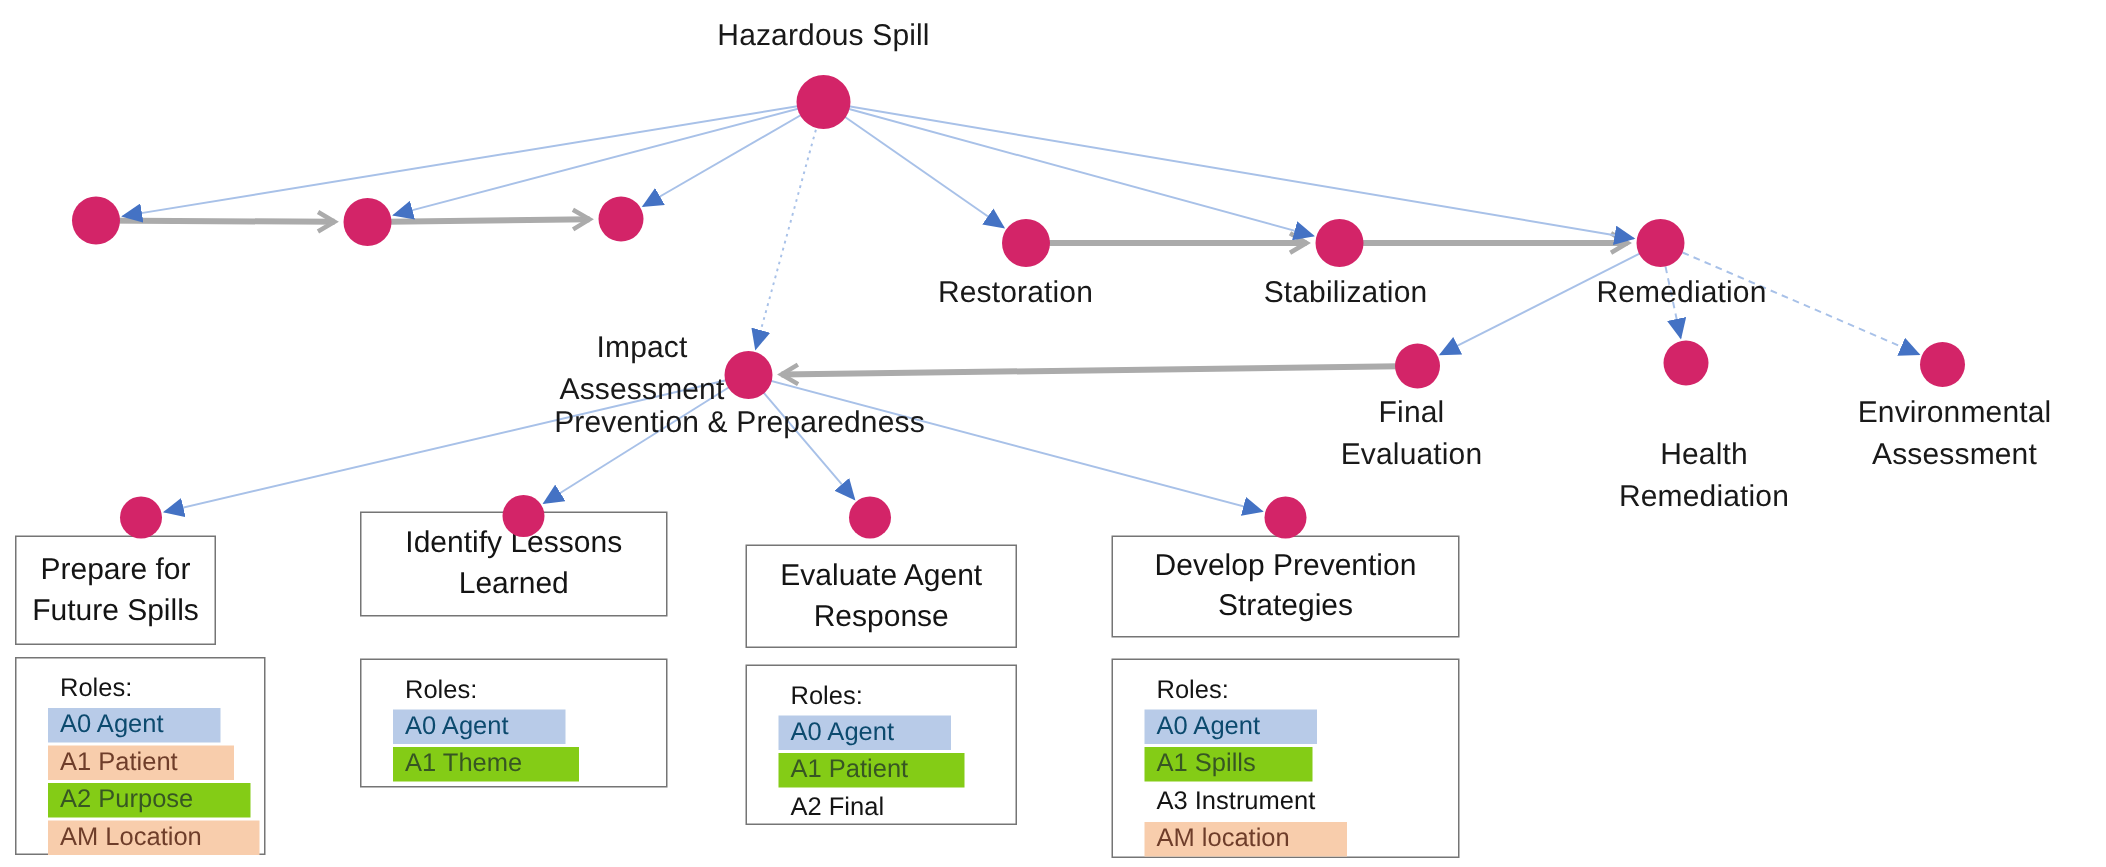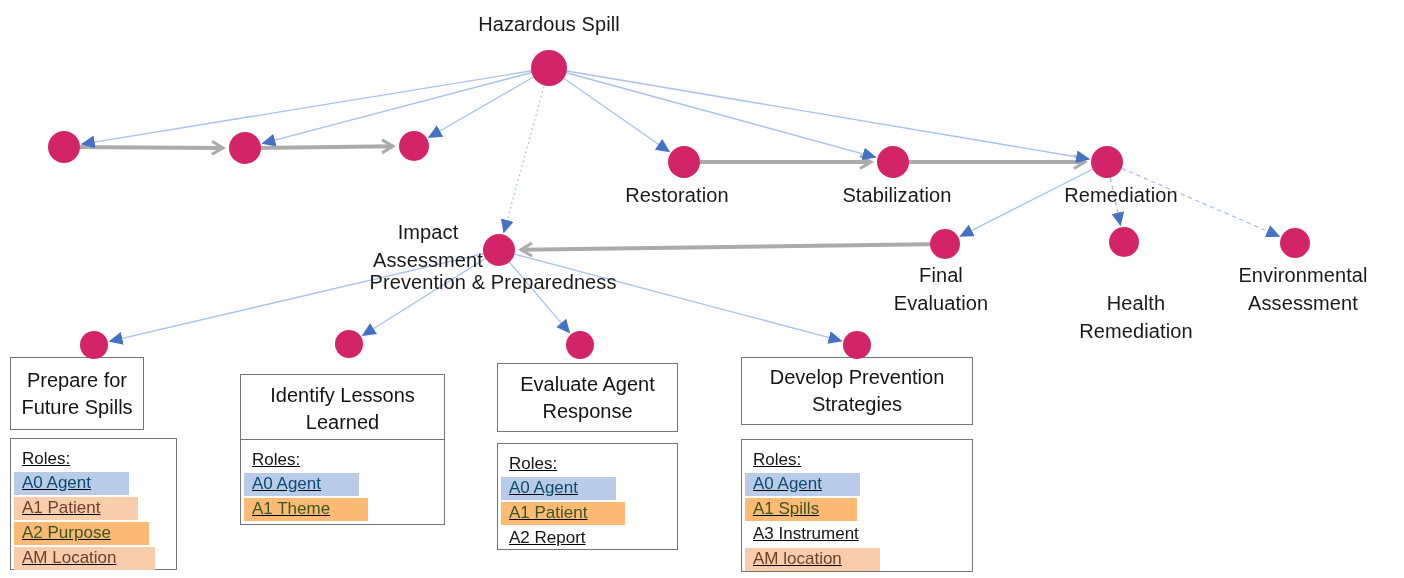--- a/index.html
+++ b/index.html
@@ -40,51 +40,50 @@
     font-size: 20px;
     line-height: 27px;
     color: #141414;
     white-space: pre-line;
   }
   .role-box {
     position: absolute;
     box-sizing: border-box;
     border: 1.6px solid #757575;
     background: #ffffff;
-    padding: 9px 4px 4px 3px;
+    padding: 9px 4px 4px 21px;
     font-size: 17px;
-    text-decoration: underline;
   }
   .roles-title {
     margin: 0 0 3px 8px;
     color: #141414;
     line-height: 21px;
   }
   .role-row {
     width: max-content;
     line-height: 22px;
     margin-bottom: 2px;
     padding: 0 38px 1px 8px;
     color: #141414;
   }
   .role-row.hl-none { padding-right: 2px; }
   .hl-blue   { background: #b8cbe8; color: #0c4a6e; }
-  .hl-green  { background: #fdba74; color: #375623; }
+  .hl-green  { background: #84cc16; color: #375623; }
   .hl-orange { background: #f8cdac; color: #6e3d2a; }
 </style>
 </head>
 <body>
 
 <div class="stage">
   <div class="boxes-layer">
       <div class="task-box" style="left: 10px; top: 357px; width: 134px; height: 73px;">
         <div class="task-title">Prepare for
 Future Spills</div>
       </div>
-      <div class="task-box" style="left: 240px; top: 374px; width: 205px; height: 70px;">
+      <div class="task-box" style="left: 240px; top: 341px; width: 205px; height: 70px;">
         <div class="task-title">Identify Lessons
 Learned</div>
       </div>
       <div class="task-box" style="left: 497px; top: 363px; width: 181px; height: 69px;">
         <div class="task-title">Evaluate Agent
 Response</div>
       </div>
       <div class="task-box" style="left: 741px; top: 357px; width: 232px; height: 68px;">
         <div class="task-title">Develop Prevention
 Strategies</div>
@@ -98,21 +97,21 @@
       </div>
       <div class="role-box" style="left: 240px; top: 439px; width: 205px; height: 86px;">
         <div class="roles-title">Roles:</div>
         <div class="role-row hl-blue">A0 Agent</div>
         <div class="role-row hl-green">A1 Theme</div>
       </div>
       <div class="role-box" style="left: 497px; top: 443px; width: 181px; height: 107px;">
         <div class="roles-title">Roles:</div>
         <div class="role-row hl-blue">A0 Agent</div>
         <div class="role-row hl-green">A1 Patient</div>
-        <div class="role-row hl-none">A2 Report</div>
+        <div class="role-row hl-none">A2 Final</div>
       </div>
       <div class="role-box" style="left: 741px; top: 439px; width: 232px; height: 133px;">
         <div class="roles-title">Roles:</div>
         <div class="role-row hl-blue">A0 Agent</div>
         <div class="role-row hl-green">A1 Spills</div>
         <div class="role-row hl-none">A3 Instrument</div>
         <div class="role-row hl-orange">AM location</div>
       </div>
     </div>
   <svg class="edges-layer" width="1404" height="578" viewBox="0 0 1404 578">

